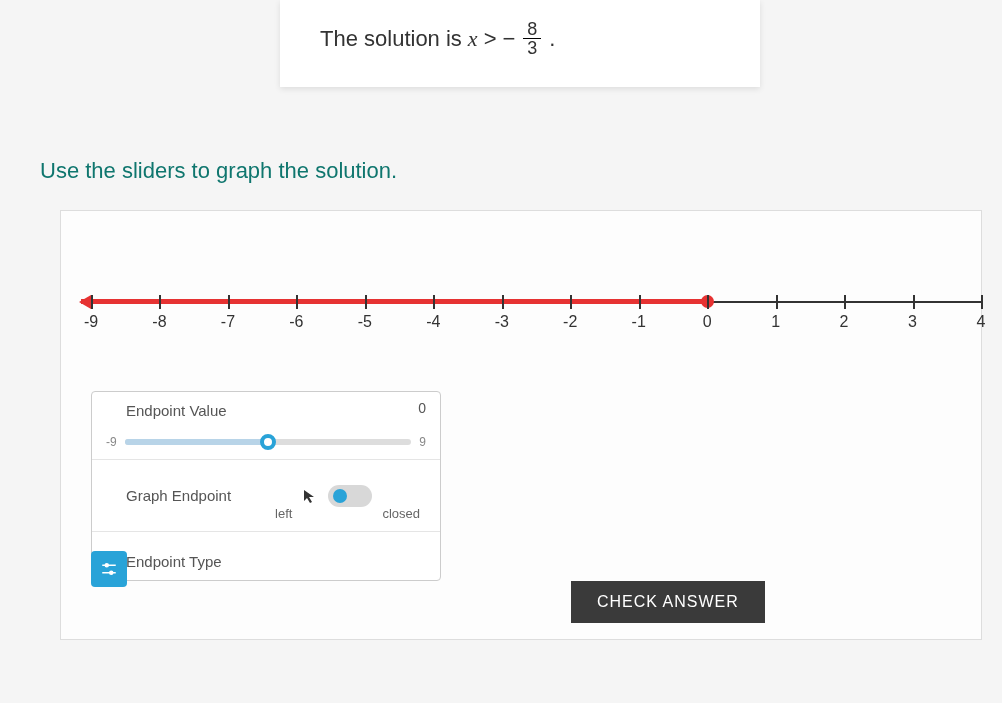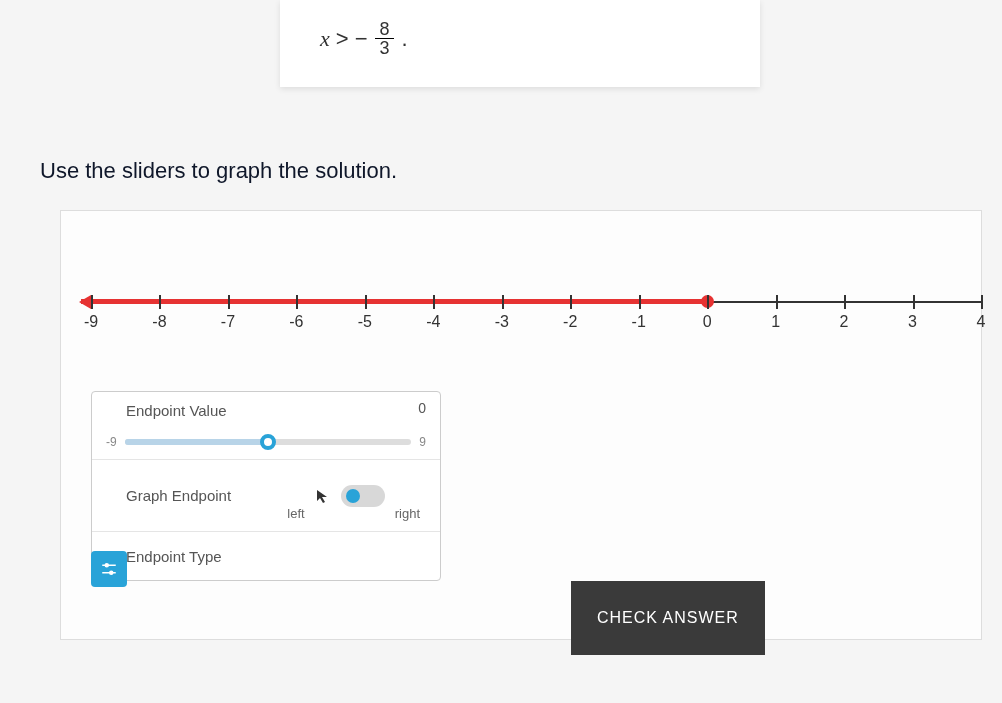--- a/index.html
+++ b/index.html
@@ -18,21 +18,21 @@
     .solution-text { display: flex; align-items: center; gap: 6px; }
     .fraction { display: inline-flex; flex-direction: column; align-items: center; vertical-align: middle; font-size: 18px; line-height: 1; margin: 0 2px;}
     .fraction .num { border-bottom: 1.5px solid #000; padding: 0 4px; }
     .fraction .den { padding: 0 4px; }
     
     .instruction {
       position: absolute;
       top: 158px;
       left: 40px;
       font-size: 22px;
-      color: #0f172a;
+      color: #0f766e;
     }
     
     .graph-area {
       position: absolute;
       top: 210px;
       left: 60px;
       right: 20px;
       height: 430px;
       background: #fdfdfd;
       border: 1px solid #ddd;
@@ -71,21 +71,21 @@
       top: 180px;
       left: 30px;
       width: 350px;
       border: 1px solid #ccc;
       border-radius: 4px;
       background: #fff;
       font-size: 15px;
       color: #555;
     }
     .control-row { display: flex; align-items: center; padding: 10px 14px; border-bottom: 1px solid #e5e5e5; gap: 12px; position: relative; min-height: 48px;}
-    .control-row:last-child { border-bottom: none; }
+    .control-row:last-child { border-bottom: none; align-items: flex-end; }
     .control-label { flex: 0 0 120px; margin-left: 20px; }
     
     .ep-value-row { flex-wrap: wrap; }
     .ep-value-display { position: absolute; right: 14px; top: 8px; font-size: 14px; color: #555;}
     .slider-wrap { display:flex; align-items:center; gap:8px; width:100%; margin-top:4px;}
     .range-min, .range-max { font-size: 12px; color: #888; }
     .slider-track { flex:1; height: 6px; background: #ddd; border-radius: 3px; position: relative; }
     .slider-track .fill { position:absolute; left:0; top:0; bottom:0; width: 50%; background: #b8d4e8; border-radius: 3px; }
     .slider-thumb { position:absolute; top:50%; left:50%; width:16px; height:16px; background:#fff; border:4px solid #29a3d8; border-radius:50%; transform: translate(-50%,-50%); }
 
@@ -108,34 +108,35 @@
       color: #fff;
     }
     .sliders-icon { width: 18px; height: 18px; stroke: #fff; stroke-width: 2; fill: none; }
     
     .check-btn {
       position: absolute;
       top: 370px;
       left: 510px;
       background: #3a3a3a;
       color: #fff;
-      padding: 28px 26px;
+      padding: 12px 26px;
       font-size: 16px;
       letter-spacing: 1px;
       border: none;
       cursor: pointer;
     }
     
     .cursor-icon { position:absolute; width:16px; height:16px; fill:#333; }
   </style>
 </head>
 <body>
 
 <div class="solution-box">
   <div class="solution-text">
+    <span>The solution is</span>
     <span style="font-style:italic;font-family:'Times New Roman',serif;">x</span>
     <span>&gt;</span>
     <span>−</span>
     <span class="fraction">
       <span class="num">8</span>
       <span class="den">3</span>
     </span>
     <span>.</span>
   </div>
 </div>
@@ -197,21 +198,21 @@
     <div class="control-row dir-row">
       <span class="control-label">Graph Endpoint</span>
       <div class="mid-group">
         <span class="opt-label">left</span>
         <svg class="cursor-icon" viewBox="0 0 16 16" style="position:static;">
             <path d="M2 2 L2 13 L5 10 L8 15 L10 14 L7 9 L12 9 Z"></path>
           </svg>
         <div class="toggle">
           <div class="knob left"></div>
         </div>
-        <span class="opt-label">right</span>
+        <span class="opt-label">closed</span>
       </div>
     </div>
     <div class="control-row type-row">
       <span class="control-label">Endpoint Type</span>
     </div>
   </div>
 
   <div class="settings-btn">
     <svg class="sliders-icon" viewBox="0 0 24 24">
       <line x1="3" y1="7" x2="21" y2="7"></line>

